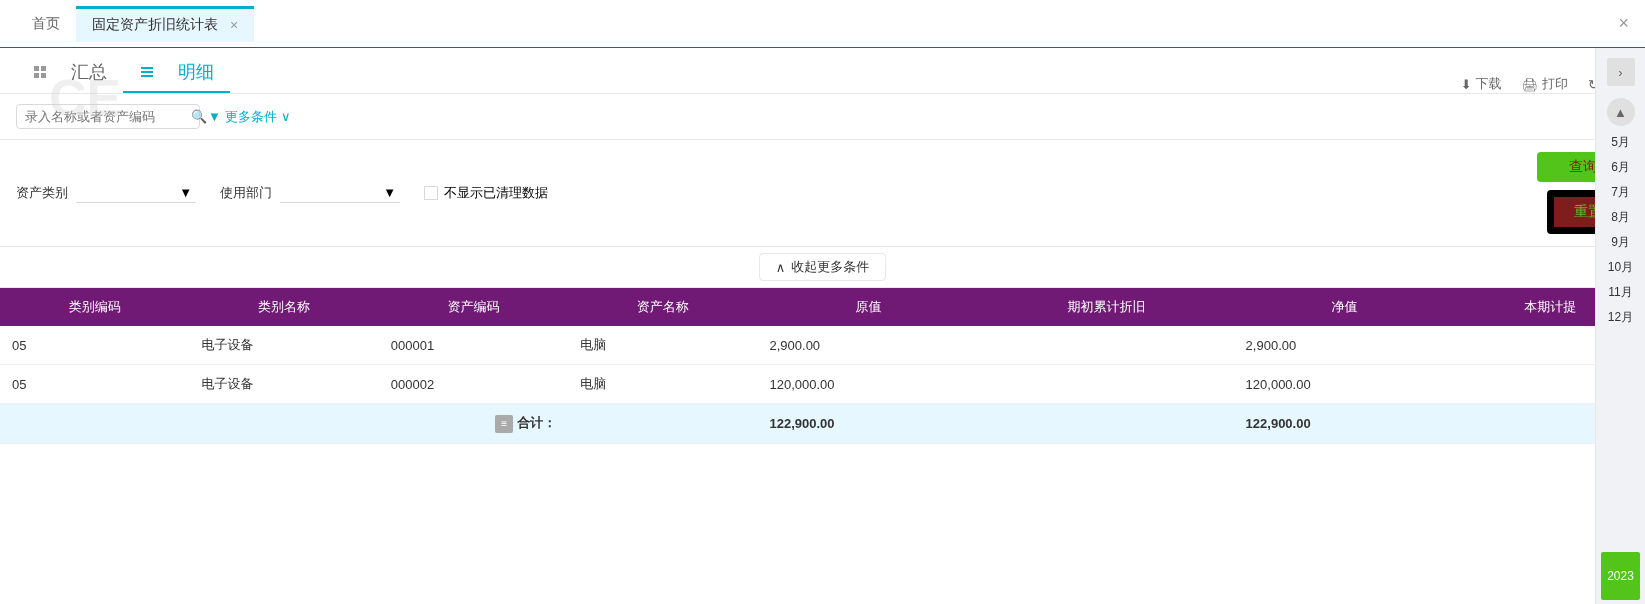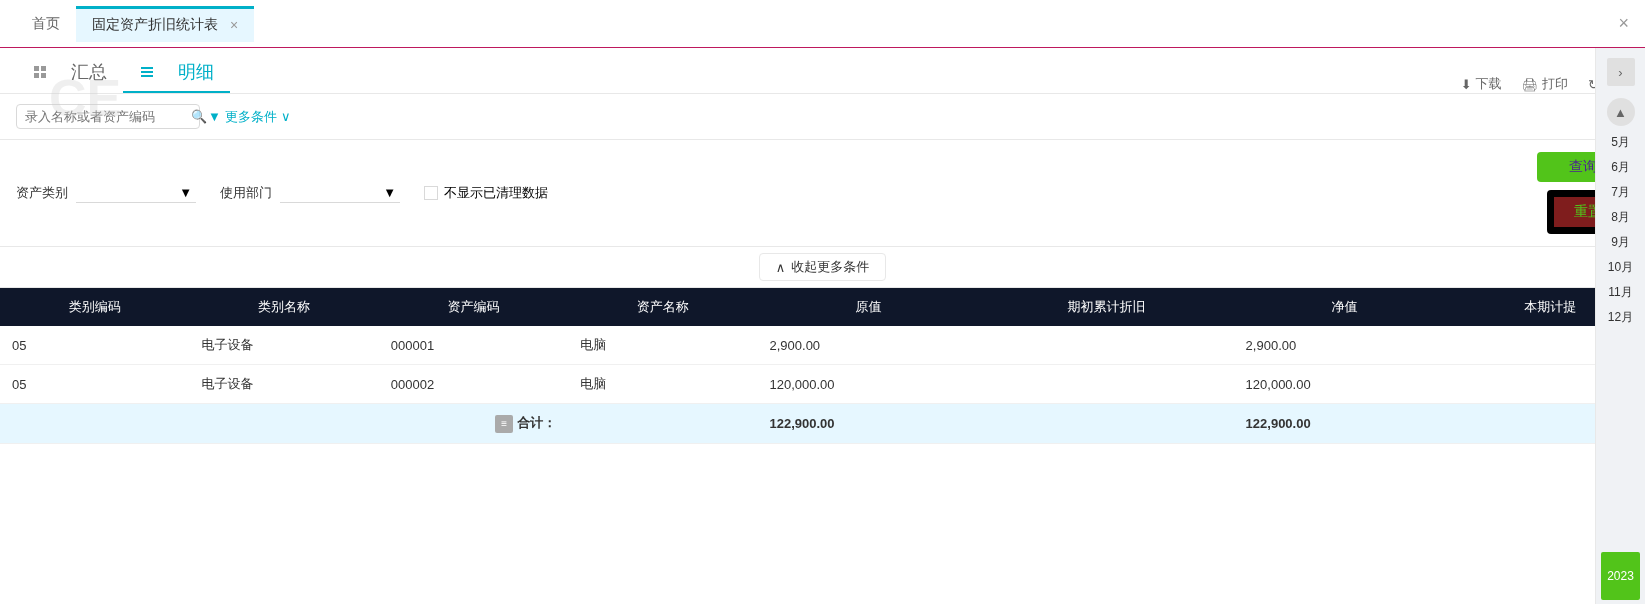--- a/index.html
+++ b/index.html
@@ -197,21 +197,21 @@
     }
     .filter-actions {
       margin-left: auto;
       display: flex;
       flex-direction: column;
       gap: 8px;
       align-items: flex-end;
     }
     .btn-query {
       background: #52c41a;
-      color: #4c1d95;
+      color: #7f1d1d;
       border: none;
       border-radius: 4px;
       padding: 6px 32px;
       font-size: 14px;
       cursor: pointer;
       min-width: 80px;
     }
     .btn-reset {
       background: #7f1d1d;
       color: #52c41a;
@@ -248,21 +248,21 @@
     .table-wrap {
       flex: 1;
       overflow: auto;
       background: #fff;
     }
     table {
       width: 100%;
       border-collapse: collapse;
     }
     thead tr {
-      background: #0f172a;
+      background: #701a75;
       color: #fff;
     }
     thead th {
       padding: 10px 12px;
       font-size: 13px;
       font-weight: normal;
       text-align: center;
       border: none;
     }
     tbody tr {

